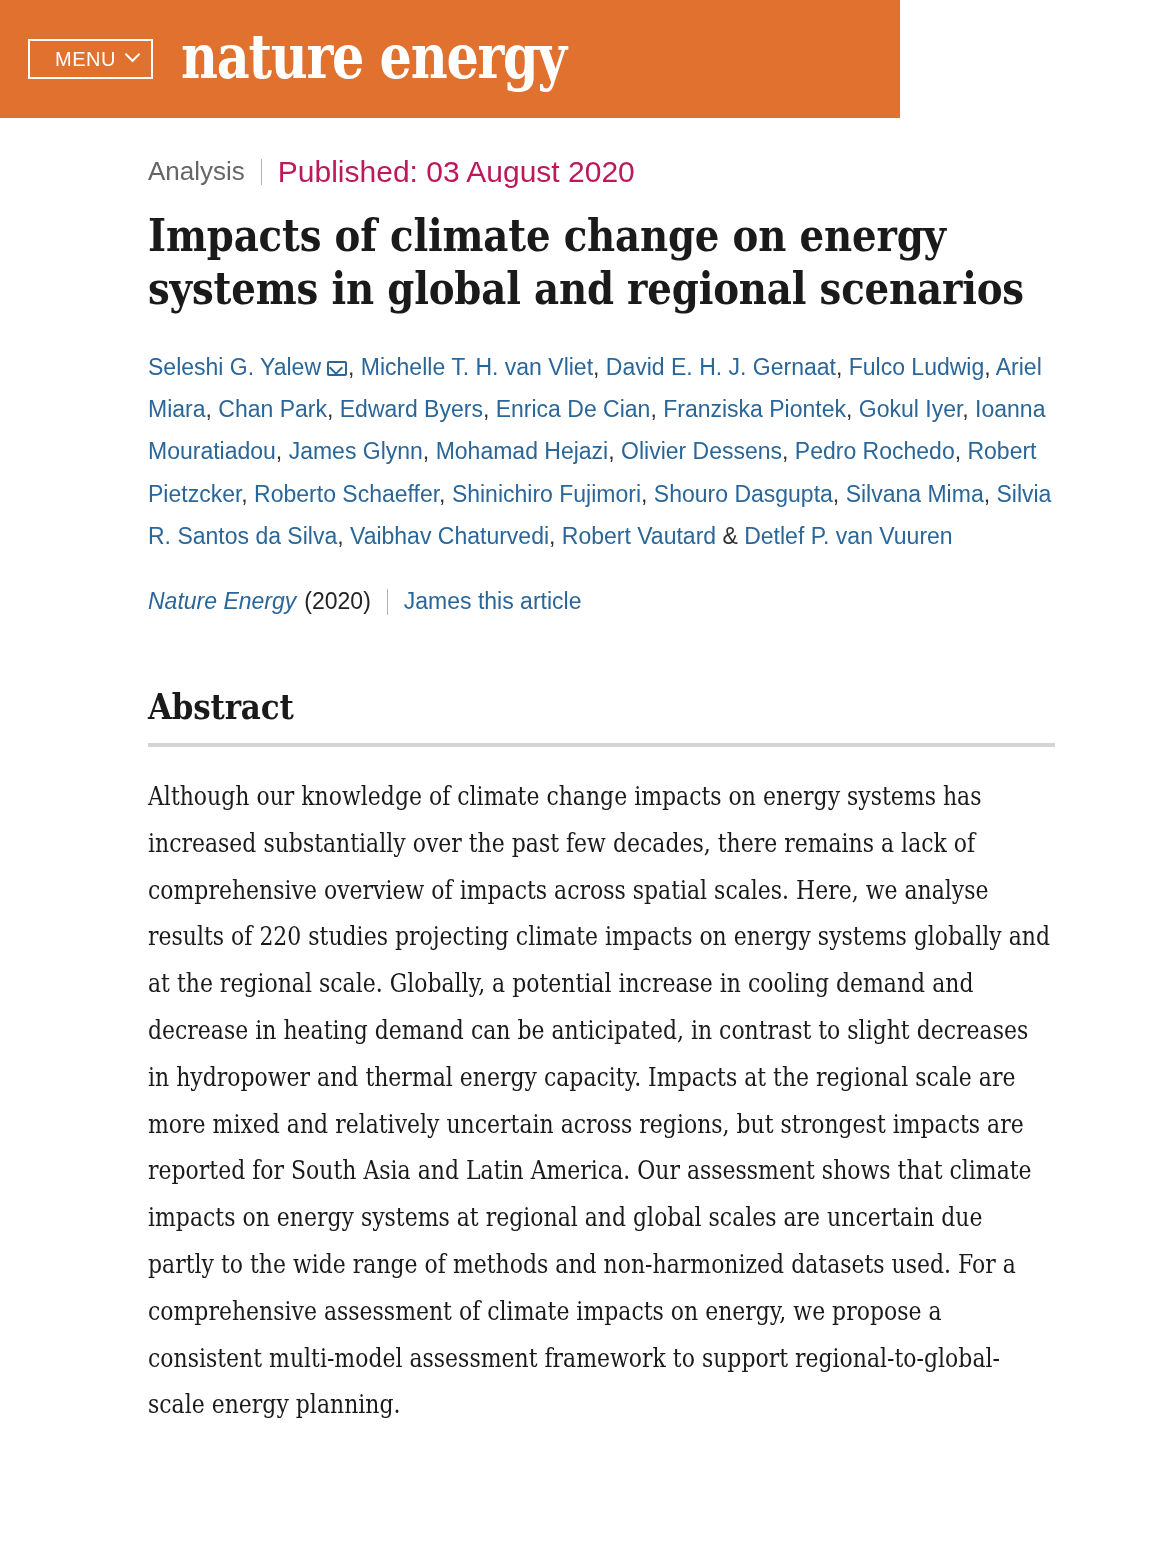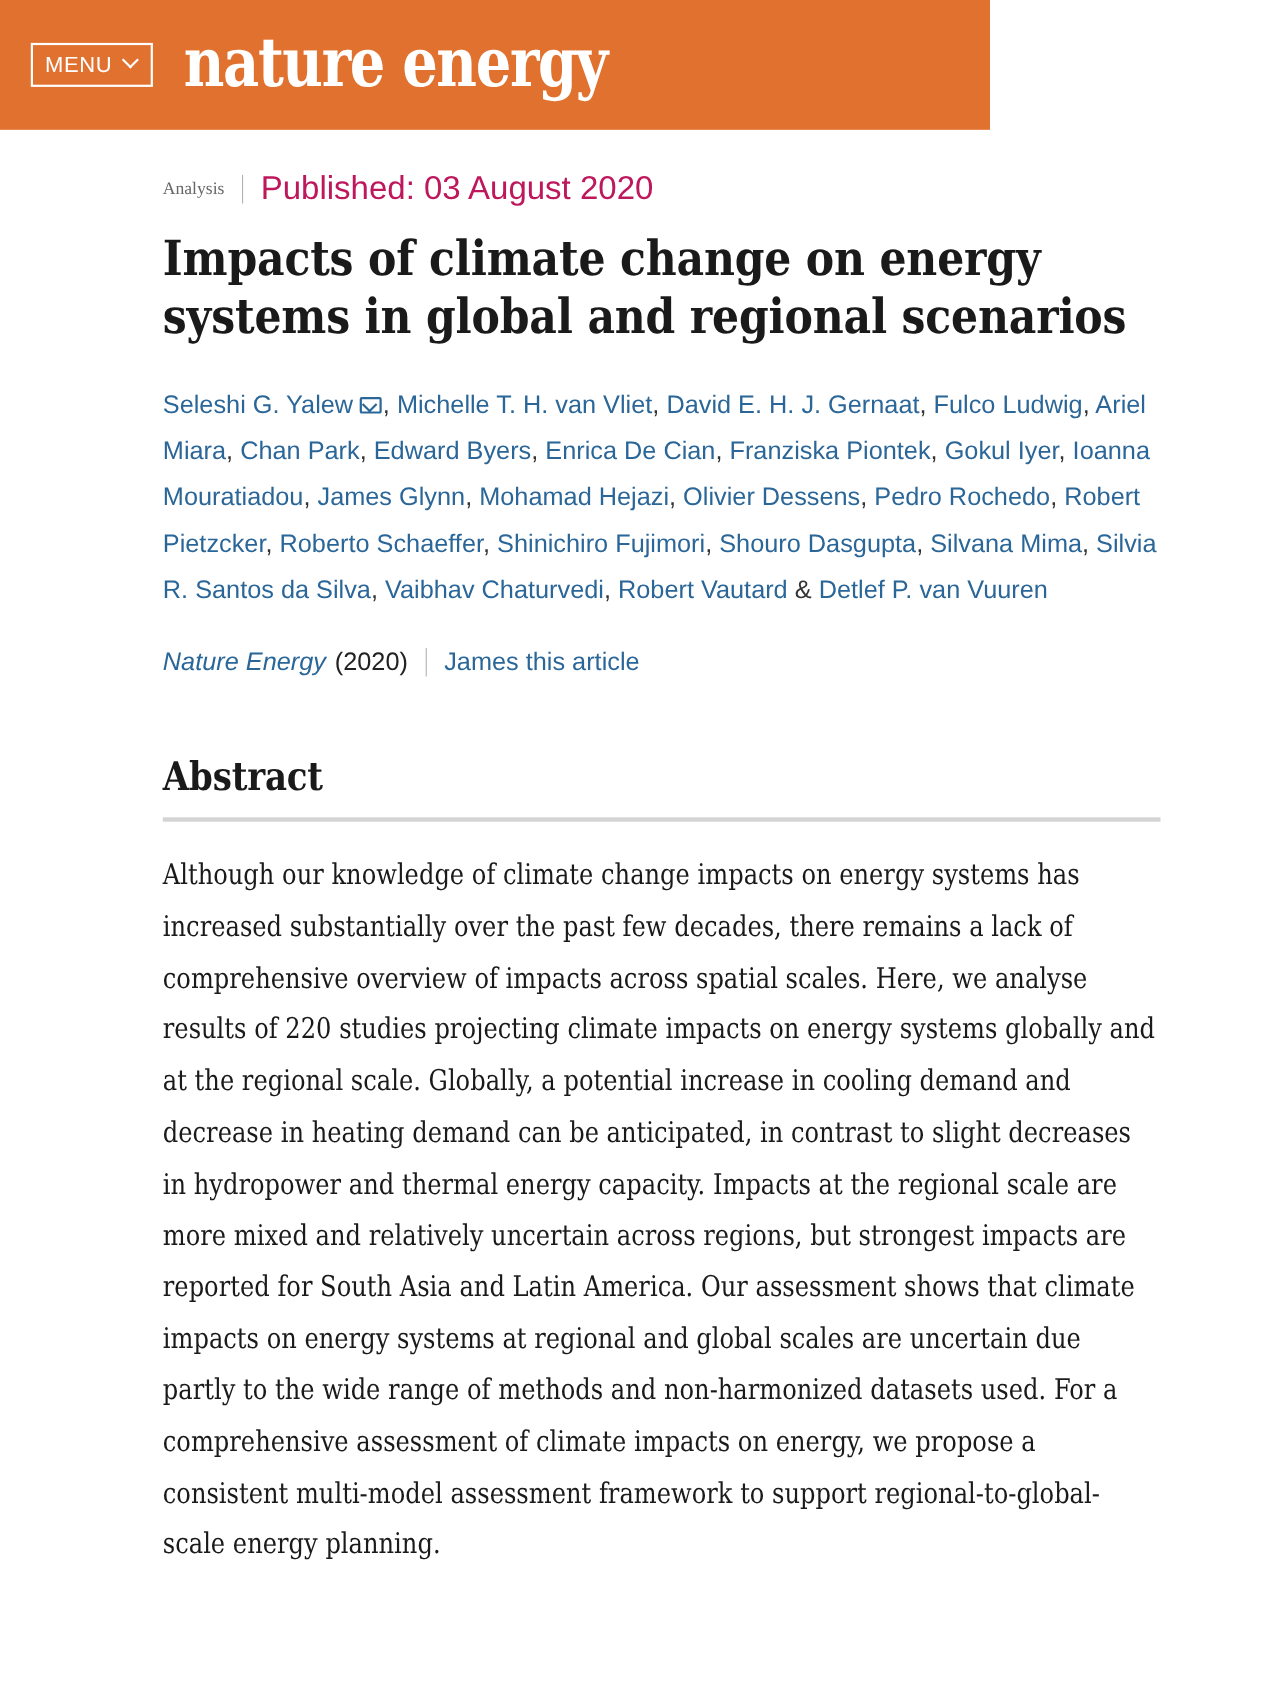--- a/index.html
+++ b/index.html
@@ -26,21 +26,21 @@
     position: relative;
   }
   .menu-button {
     margin-left: 28px;
     border: 2px solid #ffffff;
     color: #ffffff;
     background: transparent;
     font-family: "Liberation Sans", sans-serif;
     font-size: 20px;
     letter-spacing: 0.5px;
-    padding: 6px 12px 7px 11px;
+    padding: 6px 12px 7px 25px;
     display: flex;
     align-items: center;
     gap: 10px;
     line-height: 1;
     cursor: pointer;
     box-sizing: border-box;
     height: 40px;
   }
   .menu-button .menu-label { display: inline-block; }
   .chev {
@@ -85,22 +85,21 @@
   .breadcrumb {
     margin-top: 36px;
     font-size: 22px;
     line-height: 1.2;
     display: flex;
     align-items: center;
     gap: 0;
   }
   .crumb-type {
     color: #666666;
-    font-size: 16px;
-    font-family: Liberation Serif, serif;
+    font-size: 26px;
   }
   .vbar {
     display: inline-block;
     width: 1px;
     height: 26px;
     background: #b3b3b3;
     margin: 0 16px;
     flex: none;
   }
   .vbar-sm {

